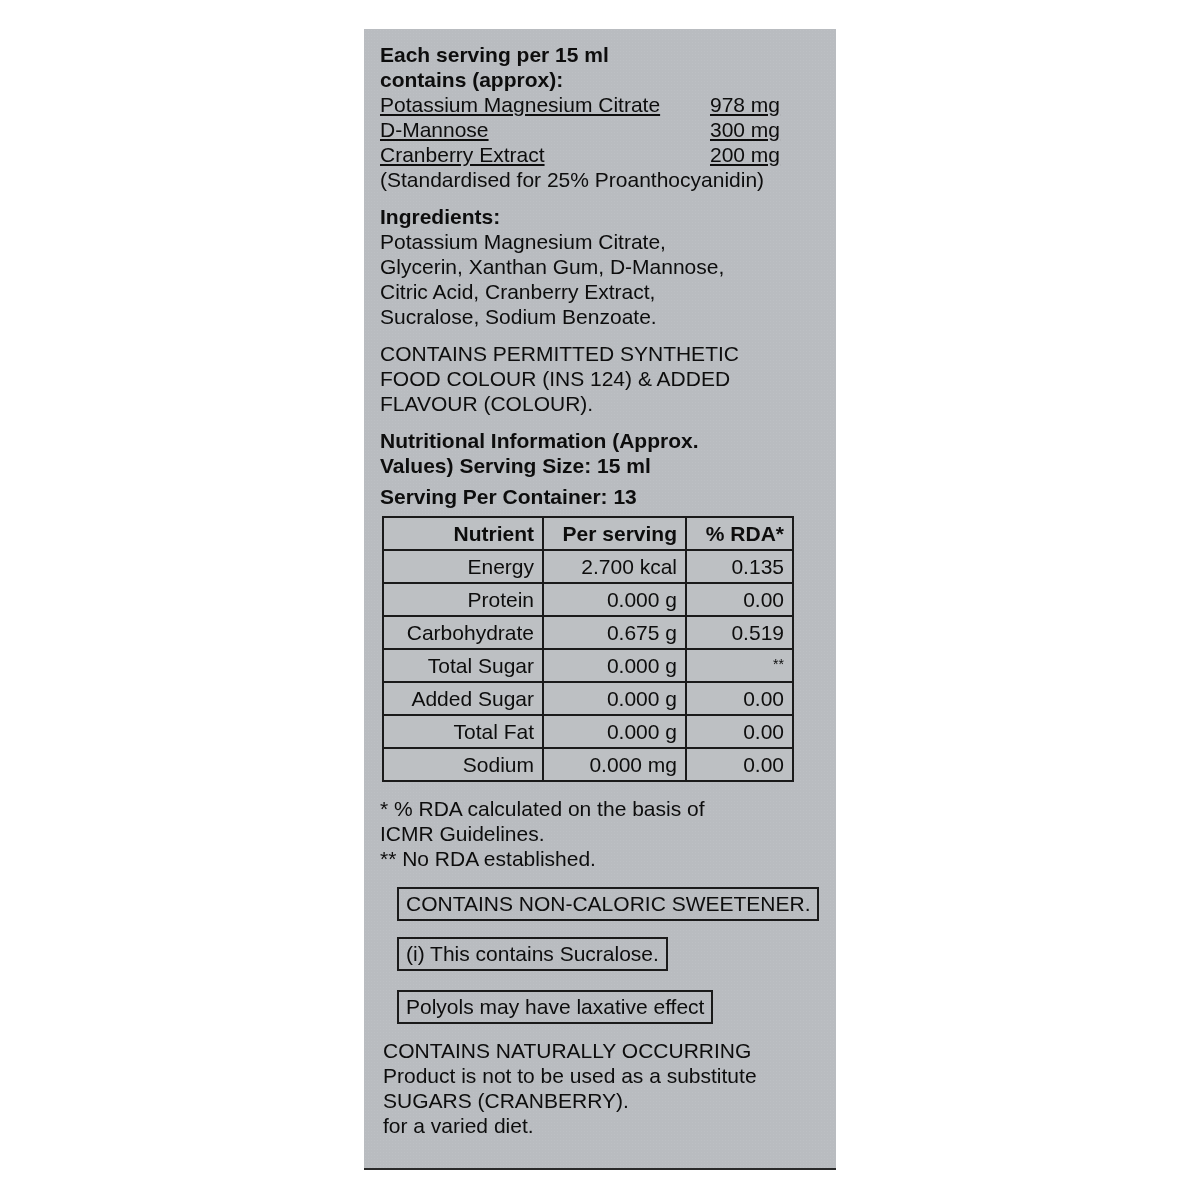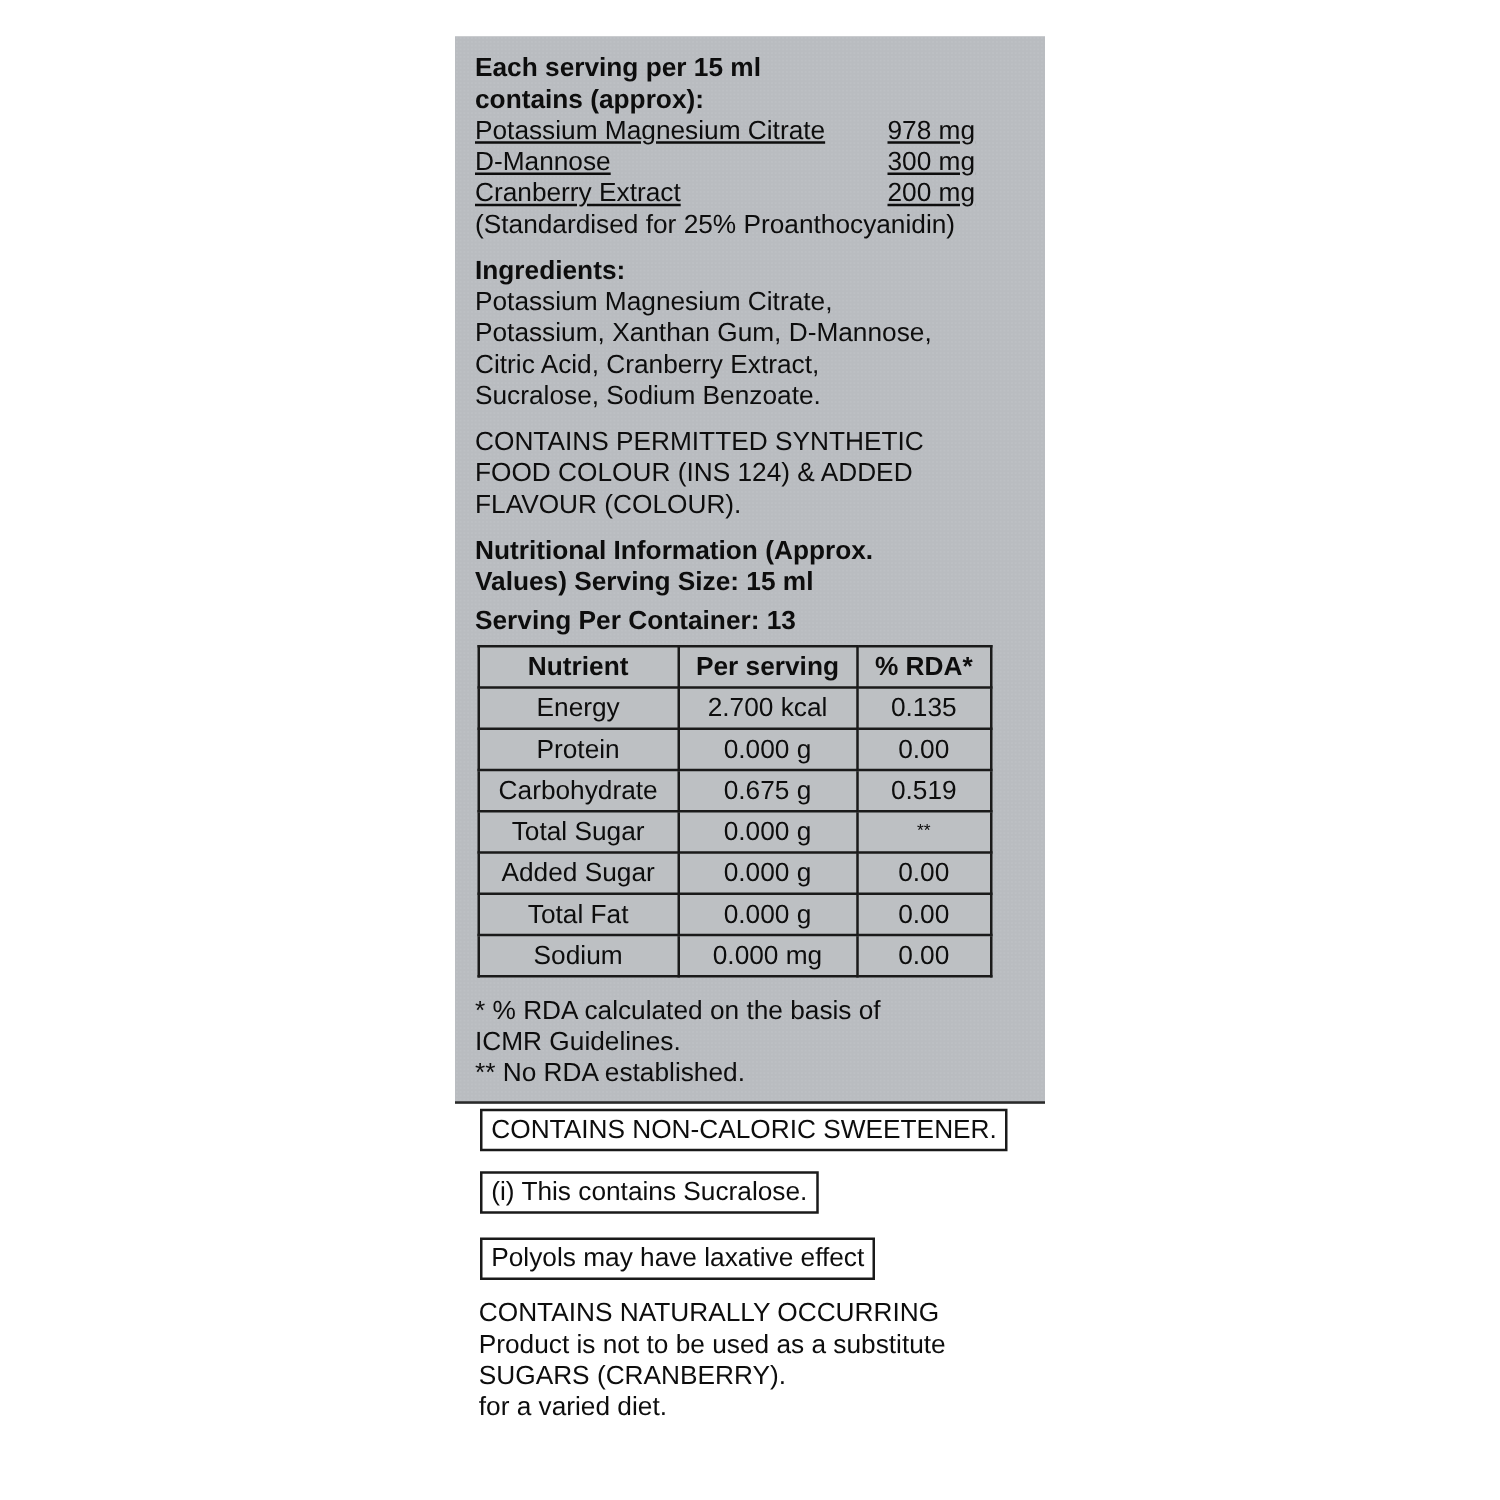--- a/index.html
+++ b/index.html
@@ -1,18 +1,18 @@
 <!DOCTYPE html>
 <html><head>
 <meta charset="utf-8">
 <style>
   html, body { margin:0; padding:0; background:#ffffff; }
   body { width:1200px; height:1200px; position:relative; overflow:hidden; }
   .panel {
-    position:absolute; left:364px; top:29px; width:472px; height:854px;
+    position:absolute; left:364px; top:29px; width:472px; height:1141px;
     background:#b9bcc0;
     background-image: radial-gradient(rgba(255,255,255,0.06) 1px, transparent 1px);
     background-size:3px 3px;
     border-bottom:2px solid #2a2a2a;
     box-sizing:border-box;
     color:#0d0d0d;
     font-family:"Liberation Sans", sans-serif;
     font-size:21px;
     line-height:25px;
     padding:13px 16px 0 16px;
@@ -20,30 +20,30 @@
   .bold { font-weight:bold; }
   .row-flex { display:flex; justify-content:space-between;text-decoration:underline; }
   .row-flex .amt { width:110px; text-align:left; }
   .gap-s { margin-top:12px; }
   .gap-m { margin-top:14px; }
   table.nut {
     border-collapse:collapse; margin-top:7px; margin-left:2px;
     font-size:21px;
   }
   table.nut td, table.nut th {
-    border:2px solid #1a1a1a; padding:2px 8px 3px 7px; text-align:center;
+    border:2px solid #1a1a1a; padding:2px 8px 3px 7px; text-align:right;
     height:26px; white-space:nowrap; background:#bdc0c3;
   }
   table.nut th { font-weight:bold; }
   table.nut td.c1, table.nut th.c1 { width:143px; }
   table.nut td.c2, table.nut th.c2 { width:126px; }
   table.nut td.c3, table.nut th.c3 { width:90px; }
   .boxed {
     display:inline-block; border:2px solid #1a1a1a; padding:2px 7px 3px 7px;
-    margin-left:4px;
+    margin-left:17px;
   }
   .upper { letter-spacing:0px; }
 </style>
 </head>
 <body>
 
 <div class="panel">
 
   <div>
     <div class="bold">Each serving per 15 ml</div>
@@ -59,21 +59,21 @@
     <div class="row-flex">
       <span>Cranberry Extract</span>
       <span class="amt" style="padding-left:0px;">200 mg</span>
     </div>
     <div>(Standardised for 25% Proanthocyanidin)</div>
   </div>
 
   <div class="gap-s">
     <div class="bold">Ingredients:</div>
     <div>Potassium Magnesium Citrate,</div>
-    <div>Potassium, Xanthan Gum, D-Mannose,</div>
+    <div>Glycerin, Xanthan Gum, D-Mannose,</div>
     <div>Citric Acid, Cranberry Extract,</div>
     <div>Sucralose, Sodium Benzoate.</div>
   </div>
 
   <div class="gap-s upper">
     <div>CONTAINS PERMITTED SYNTHETIC</div>
     <div>FOOD COLOUR (INS 124) &amp; ADDED</div>
     <div>FLAVOUR (COLOUR).</div>
   </div>
 

